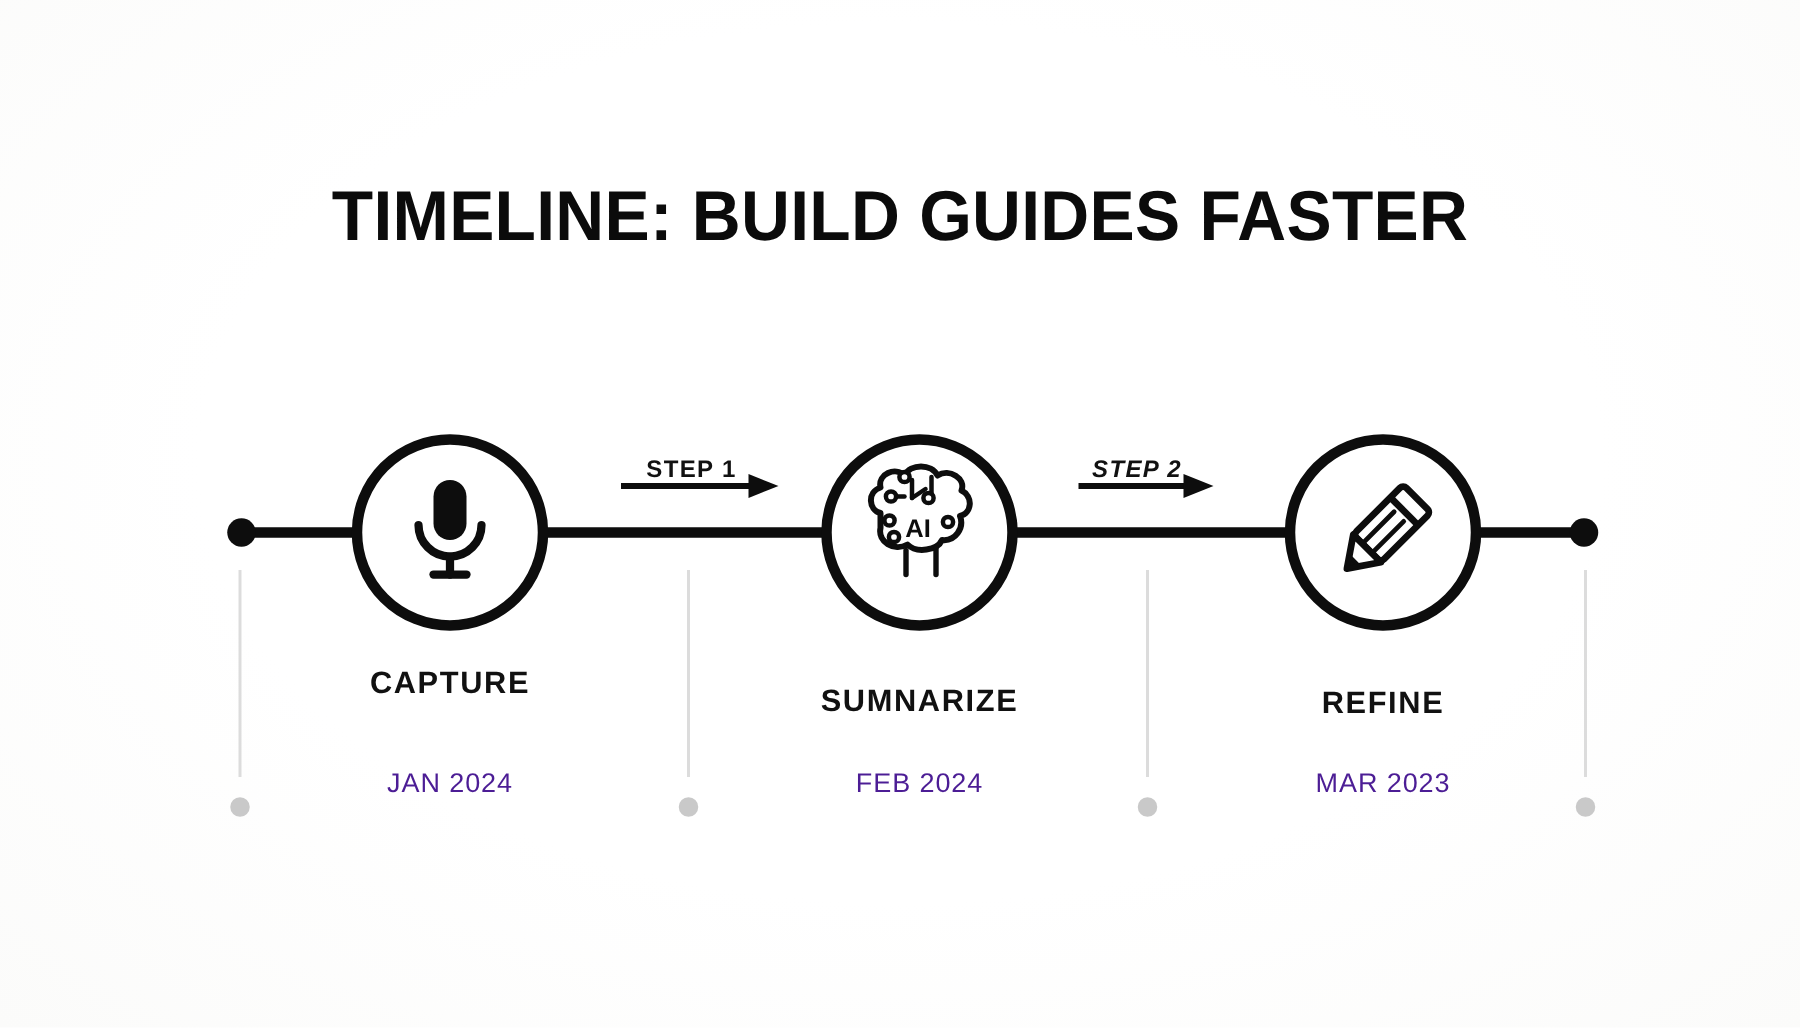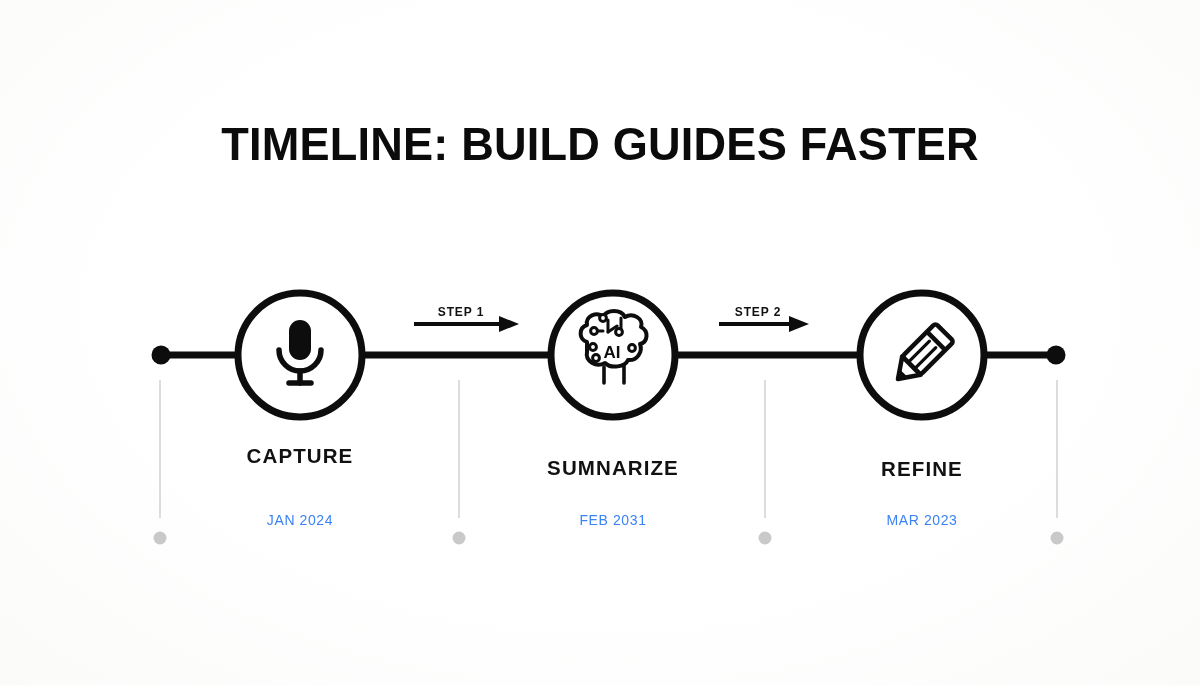--- a/index.html
+++ b/index.html
@@ -55,30 +55,30 @@
     font-weight: bold;
     font-size: 20.5px;
     letter-spacing: 1.1px;
     color: #111111;
     white-space: nowrap;
     transform: translateX(-50%);
   }
   .node-date {
     position: absolute;
     text-align: center;
-    font-size: 14px;
+    font-size: 18px;
     letter-spacing: 0.6px;
-    color: #3b82f6;
+    color: #4c1d95;
     white-space: nowrap;
     transform: translateX(-50%);
   }
   .step-label {
     position: absolute;
     font-weight: bold;
-    font-size: 12px;
+    font-size: 16px;
     letter-spacing: 0.9px;
     color: #111111;
     white-space: nowrap;
     transform: translateX(-50%);
   }
 </style>
 </head>
 <body>
 
 <div id="slide">
@@ -172,23 +172,23 @@
     </g>
 
     <g>
       <line x1="719" y1="324" x2="790" y2="324" stroke="#0d0d0d" stroke-width="4"></line>
       <path d="M 789 316 L 809 324 L 789 332 Z" fill="#0d0d0d"></path>
     </g>
 
   </svg>
 
   <div class="step-label" style="left:461px; top:305px;">STEP 1</div>
-  <div class="step-label" style="left:758px; top:305px;">STEP 2</div>
+  <div class="step-label" style="left:758px; top:305px;font-style:italic;">STEP 2</div>
 
   <div class="node-label" style="left:300px; top:444px;">CAPTURE</div>
   <div class="node-label" style="left:613px; top:456px;">SUMNARIZE</div>
   <div class="node-label" style="left:922px; top:444px;margin-top:13px;">REFINE</div>
 
   <div class="node-date" style="left:300px; top:512px;">JAN 2024</div>
-  <div class="node-date" style="left:613px; top:512px;">FEB 2031</div>
+  <div class="node-date" style="left:613px; top:512px;">FEB 2024</div>
   <div class="node-date" style="left:922px; top:512px;">MAR 2023</div>
 
 </div>
 
 </body></html>

